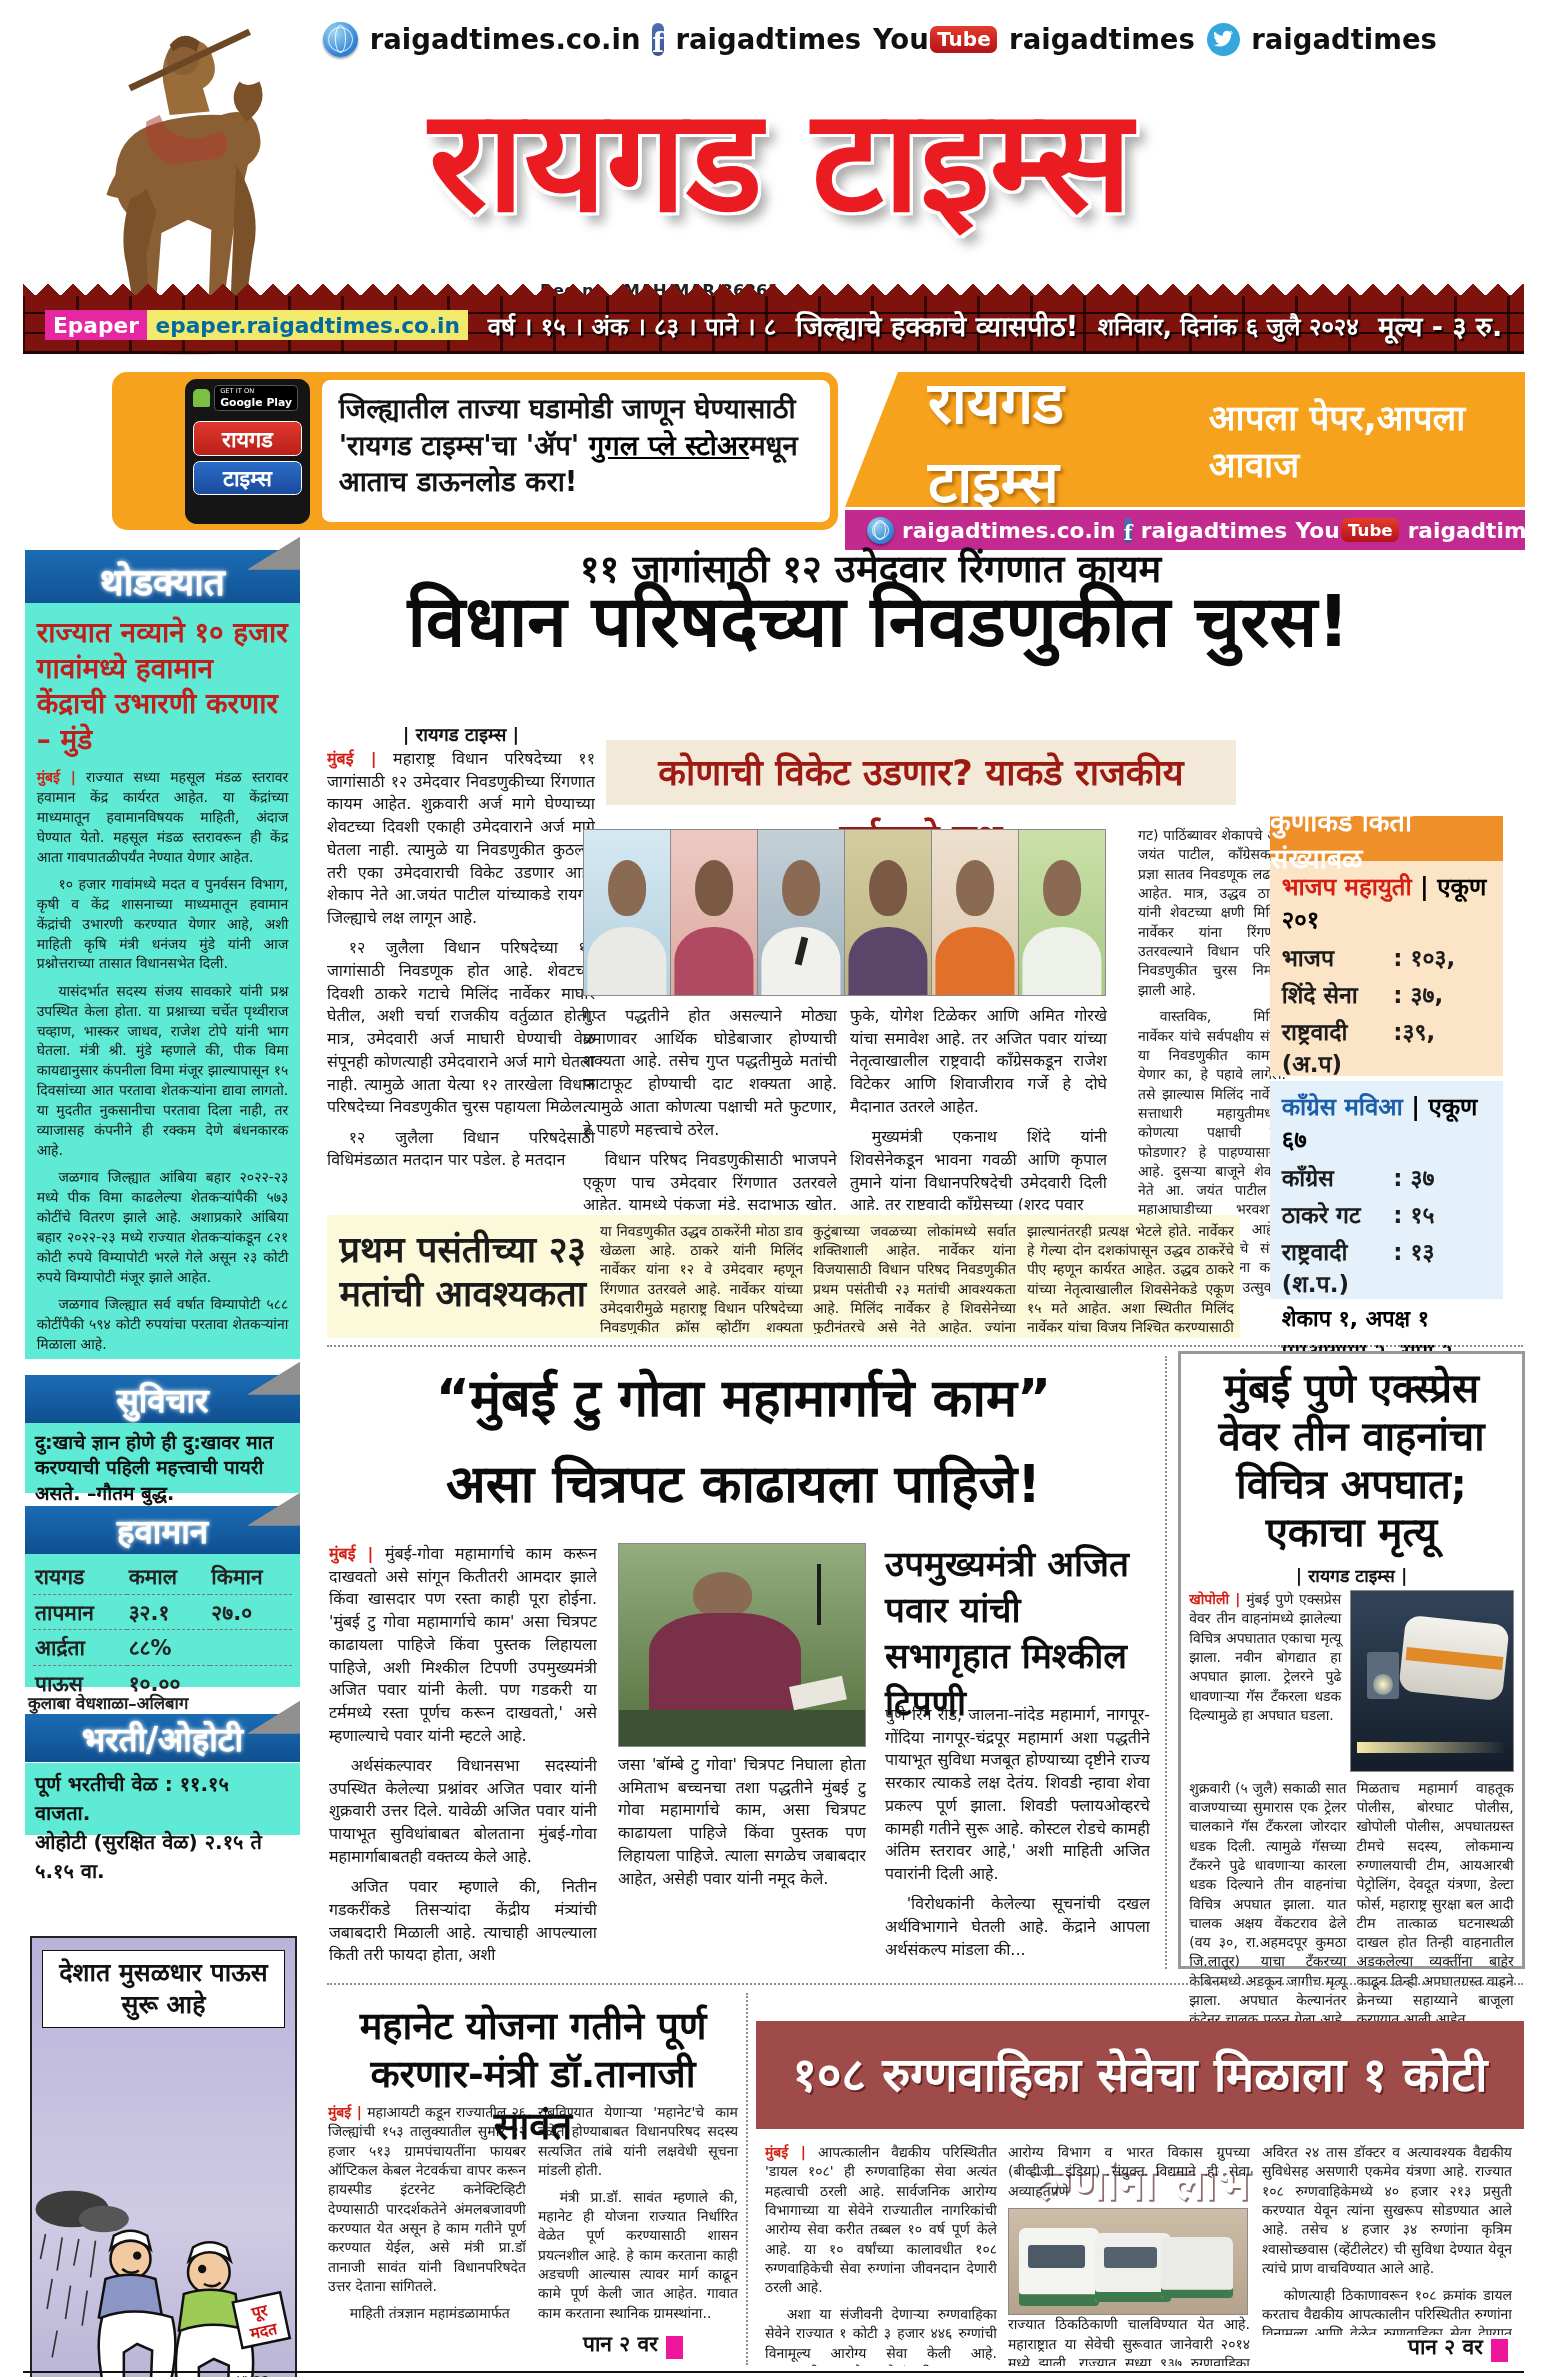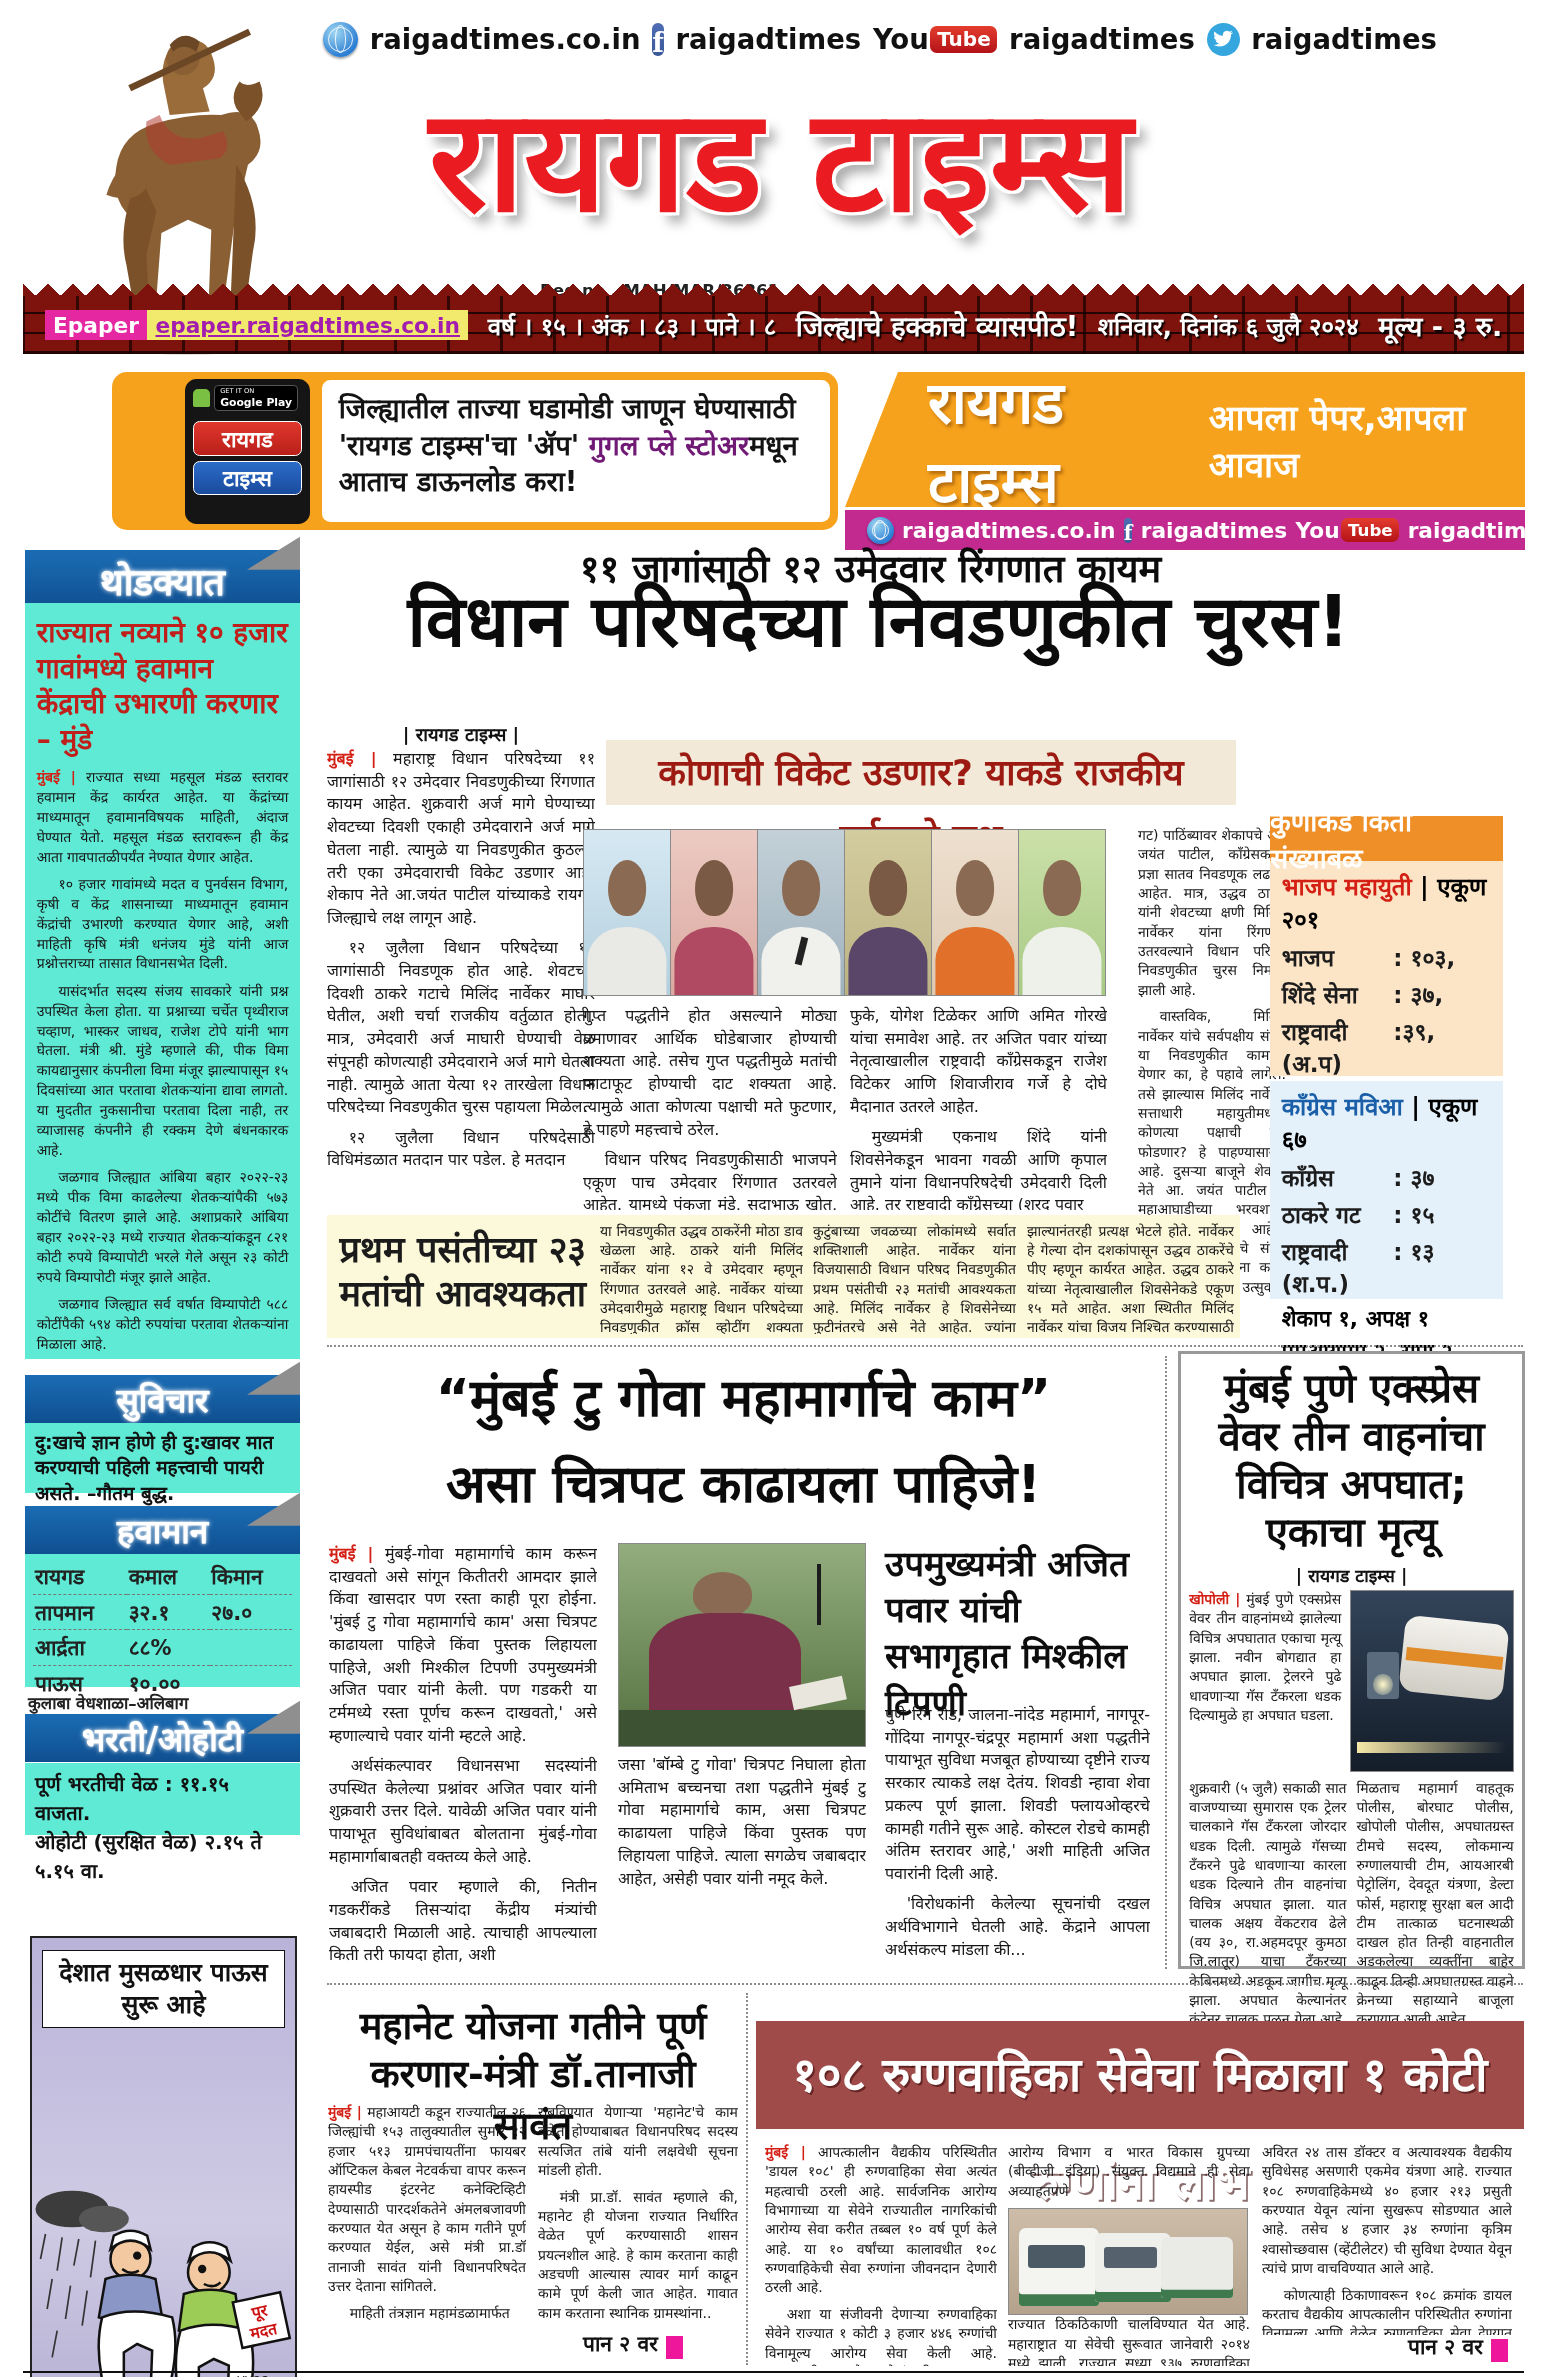--- a/index.html
+++ b/index.html
@@ -29,21 +29,21 @@
                 0 3.3px 0 #fff,3.3px 0 0 #fff,0 -3.3px 0 #fff,-3.3px 0 0 #fff,8.3px 10px 11.7px rgba(0,0,0,.35);}
   
   .zigzag{background:linear-gradient(-45deg,#7d130c 9.2px,transparent 0),linear-gradient(45deg,#7d130c 9.2px,transparent 0);
           background-size:25px 18.3px;background-position:left bottom;background-repeat:repeat-x;}
   .brick{background-color:#7d130c;
     background-image:repeating-linear-gradient(0deg,rgba(20,2,1,.85) 0 2.5px,transparent 2.5px 20px),
                      repeating-linear-gradient(90deg,rgba(20,2,1,.7) 0 2.5px,transparent 2.5px 53px);
     display:flex;align-items:center;justify-content:space-between;padding:0 21.7px;box-sizing:border-box;}
   .banner-w{color:#fff;font-weight:bold;font-size:24px;text-shadow:1.7px 1.7px 1.7px #000;white-space:nowrap;}
   .tag-epaper{background:#e627a2;color:#fff;font-weight:bold;font-size:21.7px;padding:2.5px 8.3px;}
-  .tag-url{background:#f2ea6c;color:#a21caf;font-weight:bold;font-size:21.7px;padding:2.5px 8.3px;text-decoration:underline;}
+  .tag-url{background:#f2ea6c;color:#0369a1;font-weight:bold;font-size:21.7px;padding:2.5px 8.3px;}
   
   .socrow{display:flex;align-items:center;gap:11.7px;font-weight:bold;}
   .ic-globe{width:35px;height:35px;border-radius:50%;background:radial-gradient(circle at 35% 30%,#9fd7f2,#2d7fd3 70%);
             position:relative;flex:0 0 auto;box-shadow:0 1.7px 2.5px rgba(0,0,0,.4);}
   .ic-globe:before{content:"";position:absolute;inset:5px;border:1.7px solid rgba(255,255,255,.85);border-radius:50%;}
   .ic-globe:after{content:"";position:absolute;left:50%;top:3.3px;bottom:3.3px;width:11.7px;margin-left:-5.8px;
             border:1.7px solid rgba(255,255,255,.85);border-radius:50%;box-sizing:border-box;}
   .ic-fb{width:33px;height:33px;border-radius:5.8px;background:linear-gradient(#4e6db5,#3b5998);color:#fff;
          font-family:"DejaVu Serif",serif;font-weight:bold;font-size:27px;display:flex;align-items:flex-end;justify-content:center;line-height:1;}
   .ic-tube{background:linear-gradient(#e43c2e,#b31217);color:#fff;border-radius:6.7px;padding:1.7px 6.7px;font-weight:bold;}
@@ -138,21 +138,21 @@
         <span style="background:#000;border:0.8px solid #555;border-radius:4.2px;padding:1.7px 5px;color:#fff;line-height:1;">
           <span style="font-size:6.7px;display:block;">GET IT ON</span>
           <span style="font-size:10.8px;font-weight:bold;">Google Play</span>
         </span>
       </div>
       <div style="margin-top:10px;background:linear-gradient(#e0372c,#b9201a);color:#fff;font-weight:bold;font-size:21.7px;text-align:center;border-radius:6.7px;border:1.7px solid #fff;padding:1.7px 0;">रायगड</div>
       <div style="margin-top:5px;background:linear-gradient(#2b6cc8,#1a4b9e);color:#fff;font-weight:bold;font-size:21.7px;text-align:center;border-radius:6.7px;border:1.7px solid #fff;padding:1.7px 0;">टाइम्स</div>
     </div>
     <div class="abs" style="left:210px;top:8.3px;right:8.3px;bottom:8.3px;background:#fff;border-radius:8.3px;padding:10px 16.7px;box-sizing:border-box;
                 font-size:27.5px;font-weight:bold;line-height:1.32;color:#131313;">
-      <span>जिल्ह्यातील ताज्या घडामोडी जाणून घेण्यासाठी 'रायगड टाइम्स'चा 'ॲप' </span><span style="color:#701a75;">गुगल प्ले स्टोअर</span><span>मधून आताच डाऊनलोड करा!</span>
+      <span>जिल्ह्यातील ताज्या घडामोडी जाणून घेण्यासाठी 'रायगड टाइम्स'चा 'ॲप' </span><span style="color:#000000;text-decoration:underline;">गुगल प्ले स्टोअर</span><span>मधून आताच डाऊनलोड करा!</span>
     </div>
   </div>
 
   <div class="abs" style="left:845px;top:372px;width:680px;height:135px;background:#f7a21c;clip-path:polygon(53px 0,100% 0,100% 100%,0 100%);
               display:flex;align-items:center;gap:28px;padding-left:83px;box-sizing:border-box;">
     <span style="color:#fff;font-weight:bold;font-size:58px;text-shadow:2.5px 2.5px 3.3px rgba(120,60,0,.5);">रायगड टाइम्स</span>
     <span style="color:#fff;font-weight:bold;font-size:35px;">आपला पेपर,आपला आवाज</span>
   </div>
   <div class="abs socrow" style="left:845px;top:510px;width:680px;height:40px;background:#c32a90;color:#fff;font-size:21.7px;padding-left:21.7px;box-sizing:border-box;gap:8.3px;">
     <span class="ic-globe" style="width:27px;height:27px;"></span>

